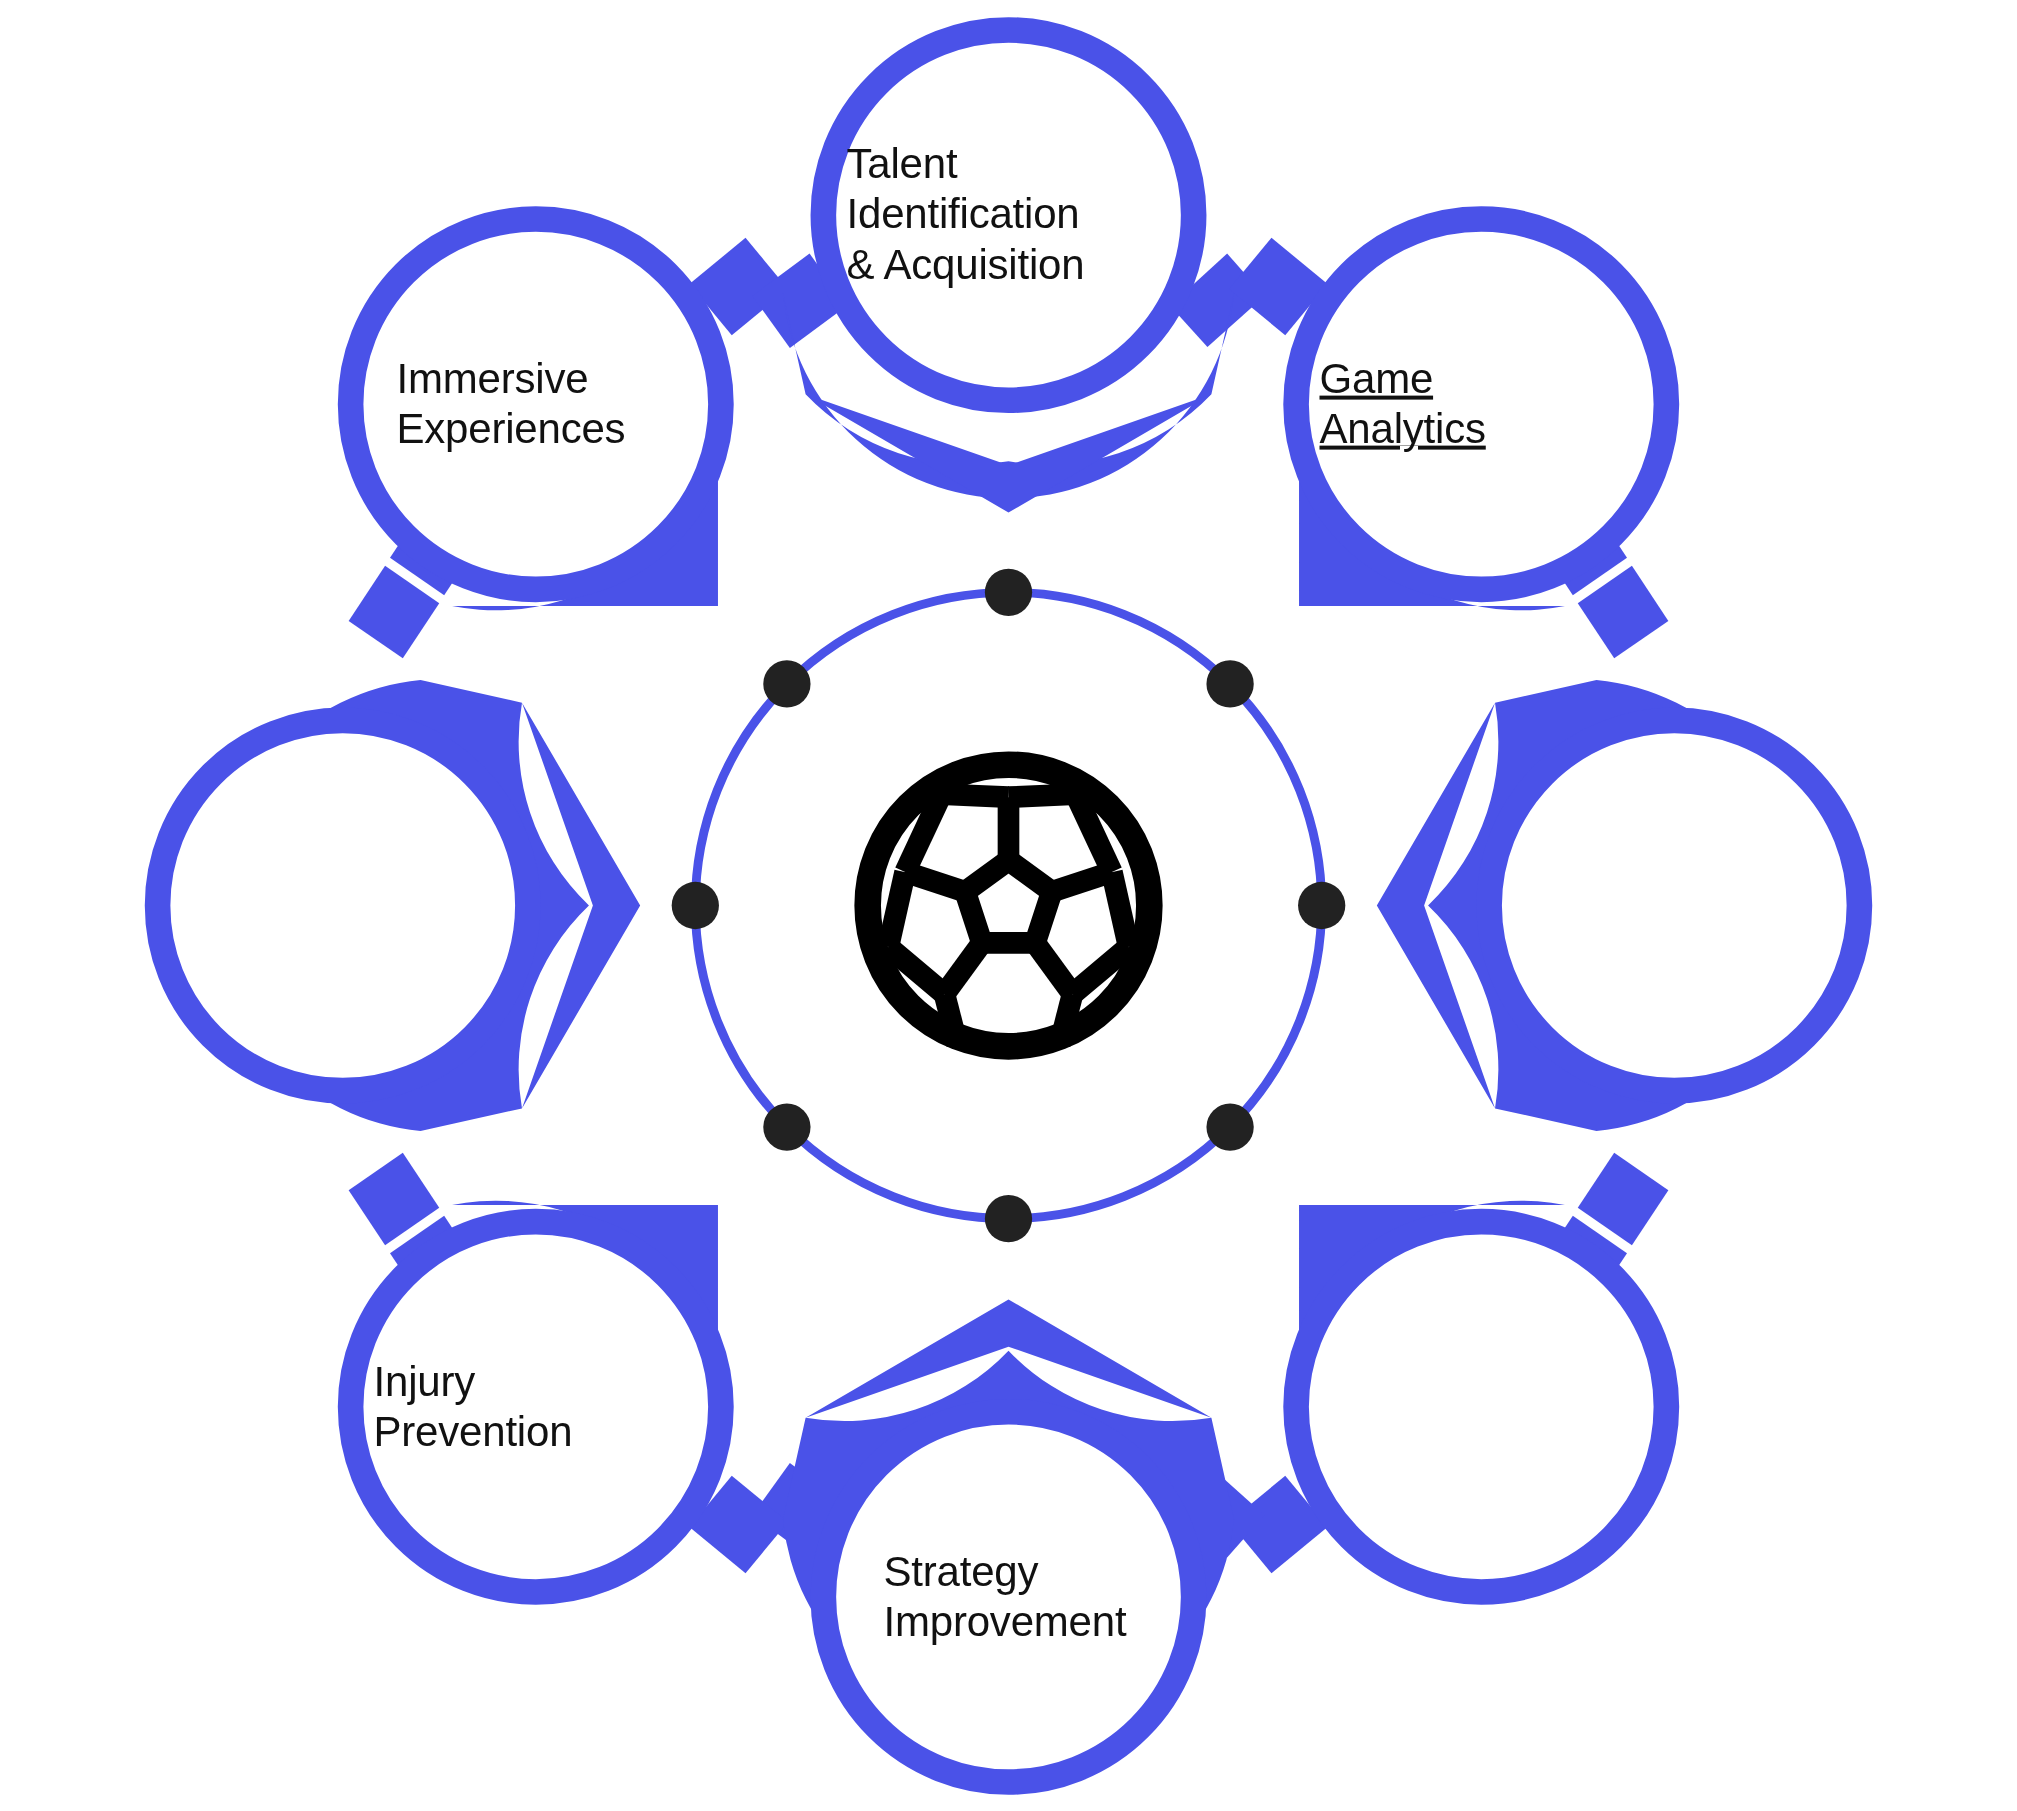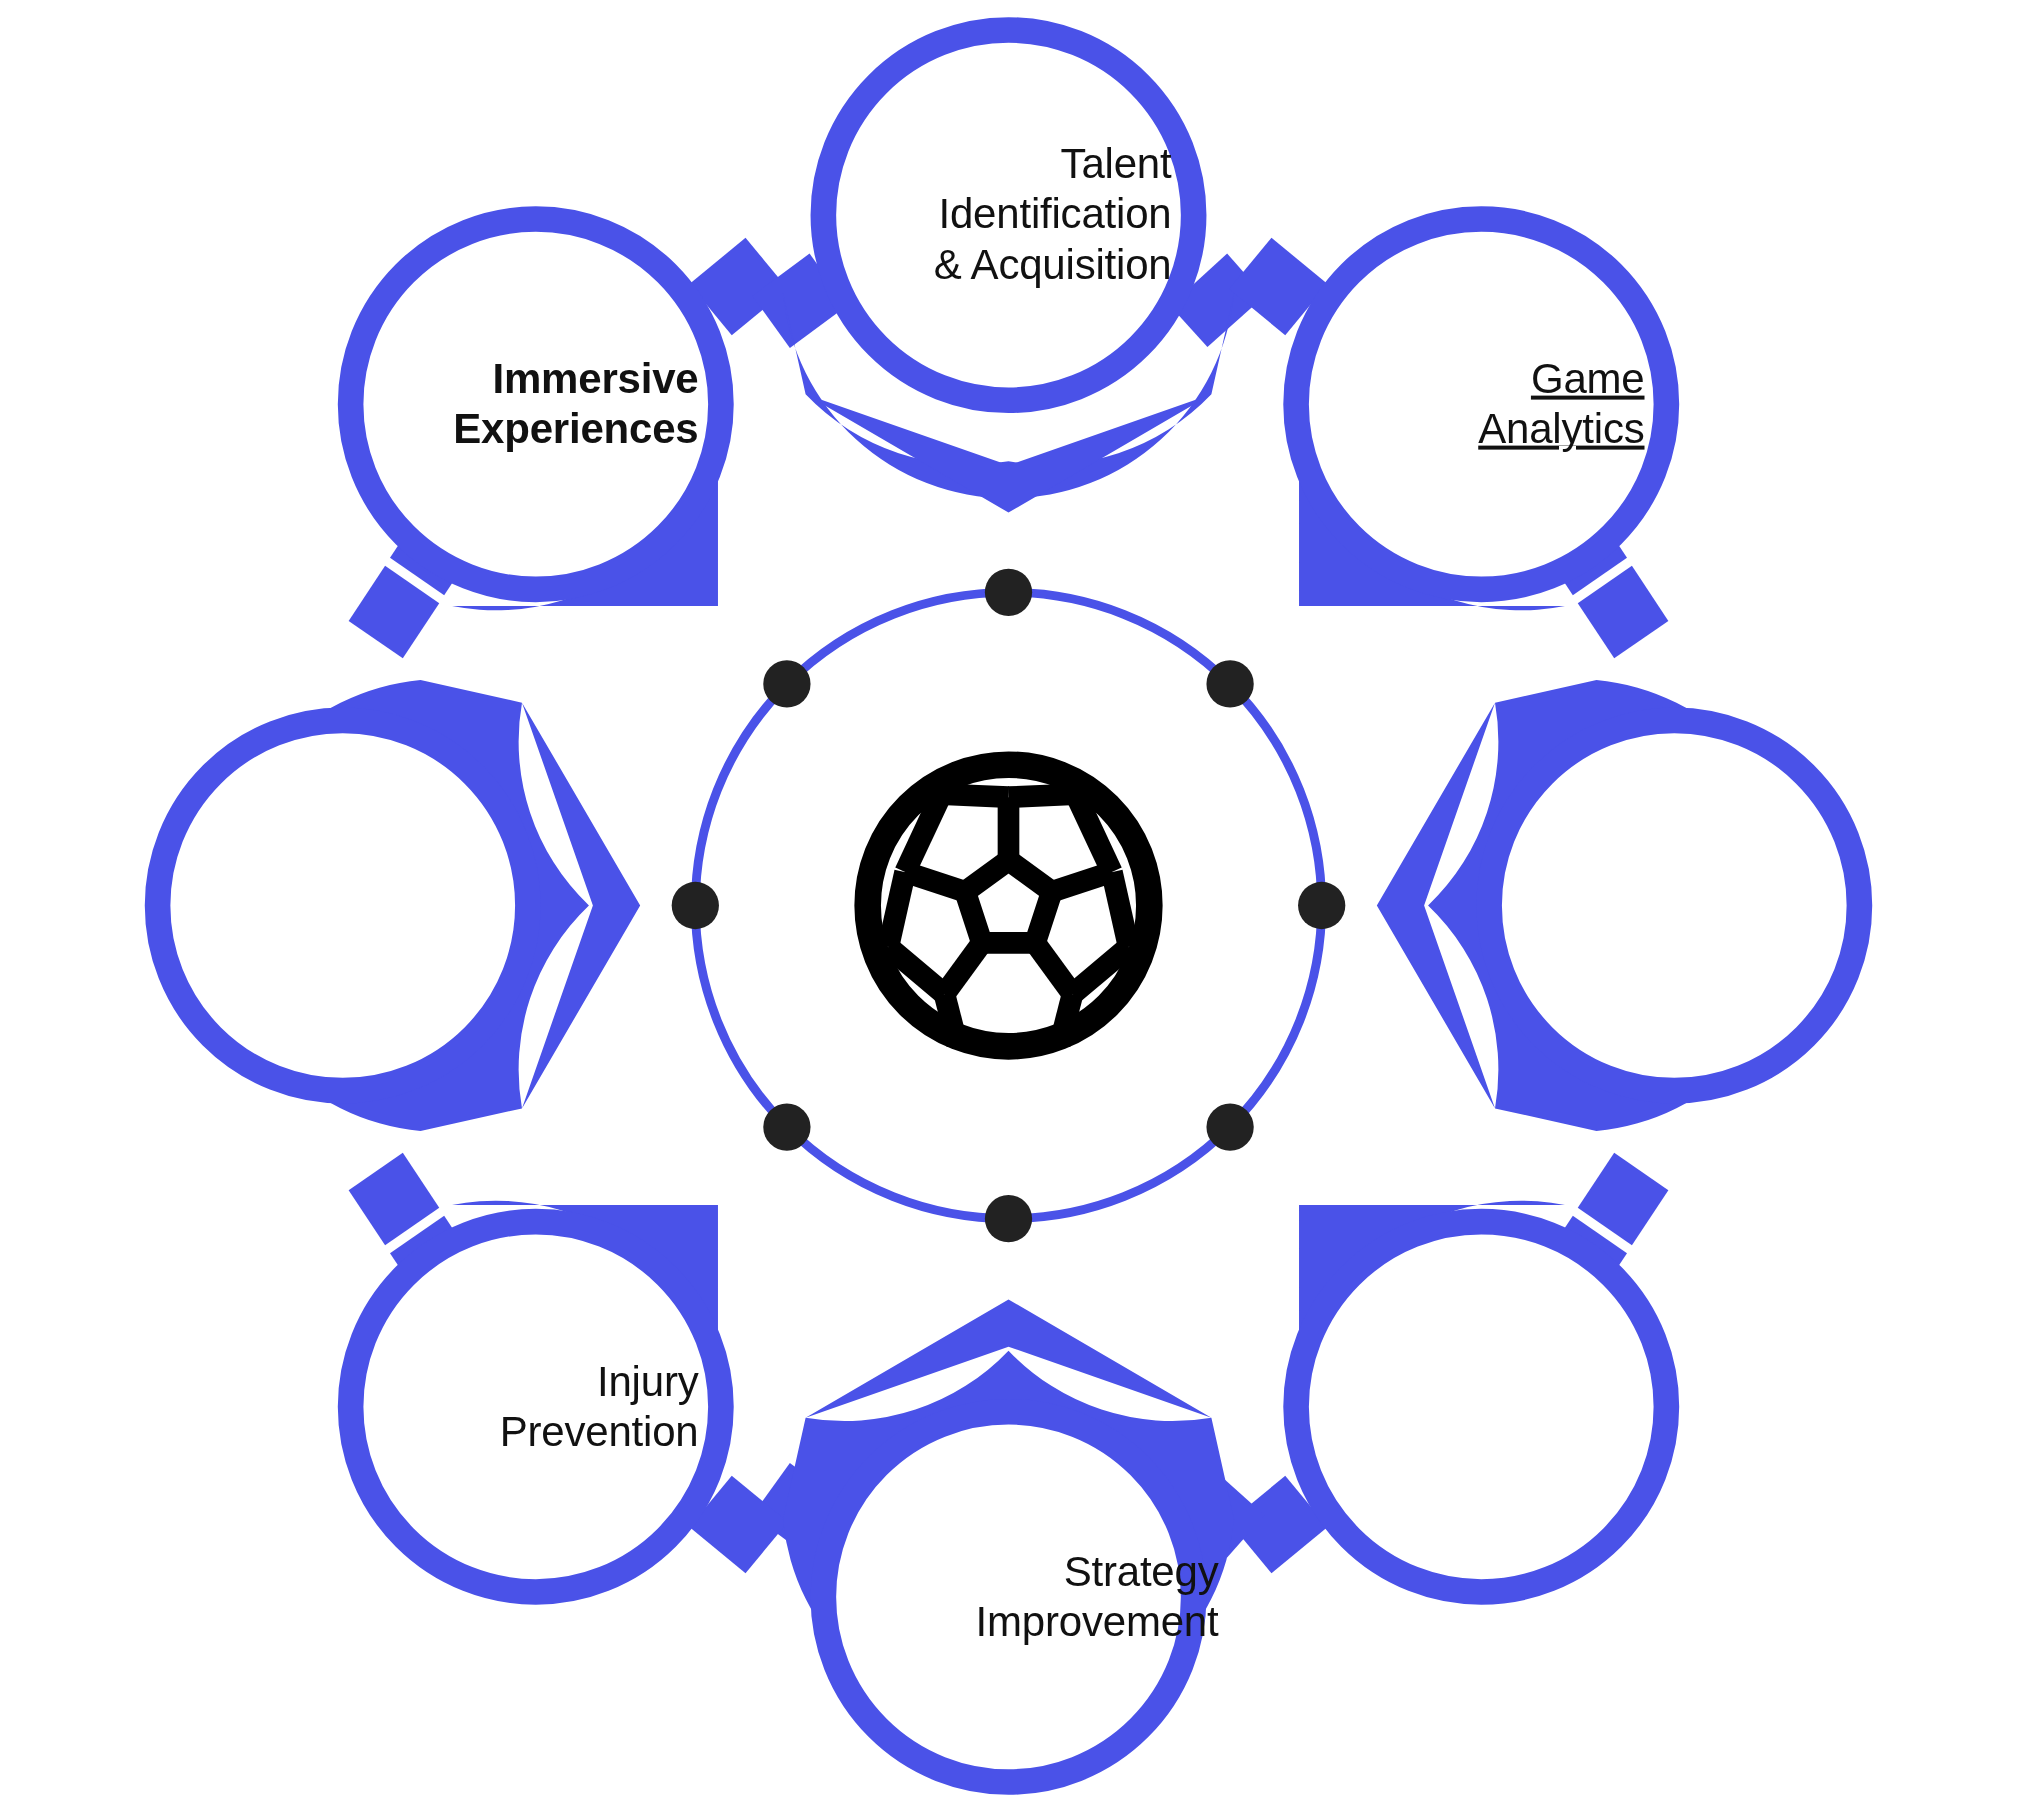--- a/index.html
+++ b/index.html
@@ -22,21 +22,21 @@
   svg#diagram-svg {
     position: absolute;
     left: 0;
     top: 0;
     width: 2017px;
     height: 1812px;
     display: block;
   }
   .node-label {
     position: absolute;
-    text-align: right;
+    text-align: left;
     color: #111111;
     font-family: "Liberation Sans", sans-serif;
     font-size: 42px;
     line-height: 1.20;
     font-weight: 400;
     letter-spacing: -0.2px;
     transform: translate(-50%, -50%);
     pointer-events: none;
     white-space: pre-line;
   }
@@ -178,17 +178,17 @@
 
 
 
   <div class="node-label" style="left:1051px; top:1597px; width:335px;">Strategy
 Improvement</div>
 
   <div class="node-label" style="left:536px; top:1407px; width:325px;">Injury
 Prevention</div>
 
 
-  <div class="node-label" style="left:536px; top:404px; width:325px;font-weight:bold;">Immersive
+  <div class="node-label" style="left:559px; top:404px; width:325px;">Immersive
 Experiences</div>
 
 </div>
 
 
 </body></html>

